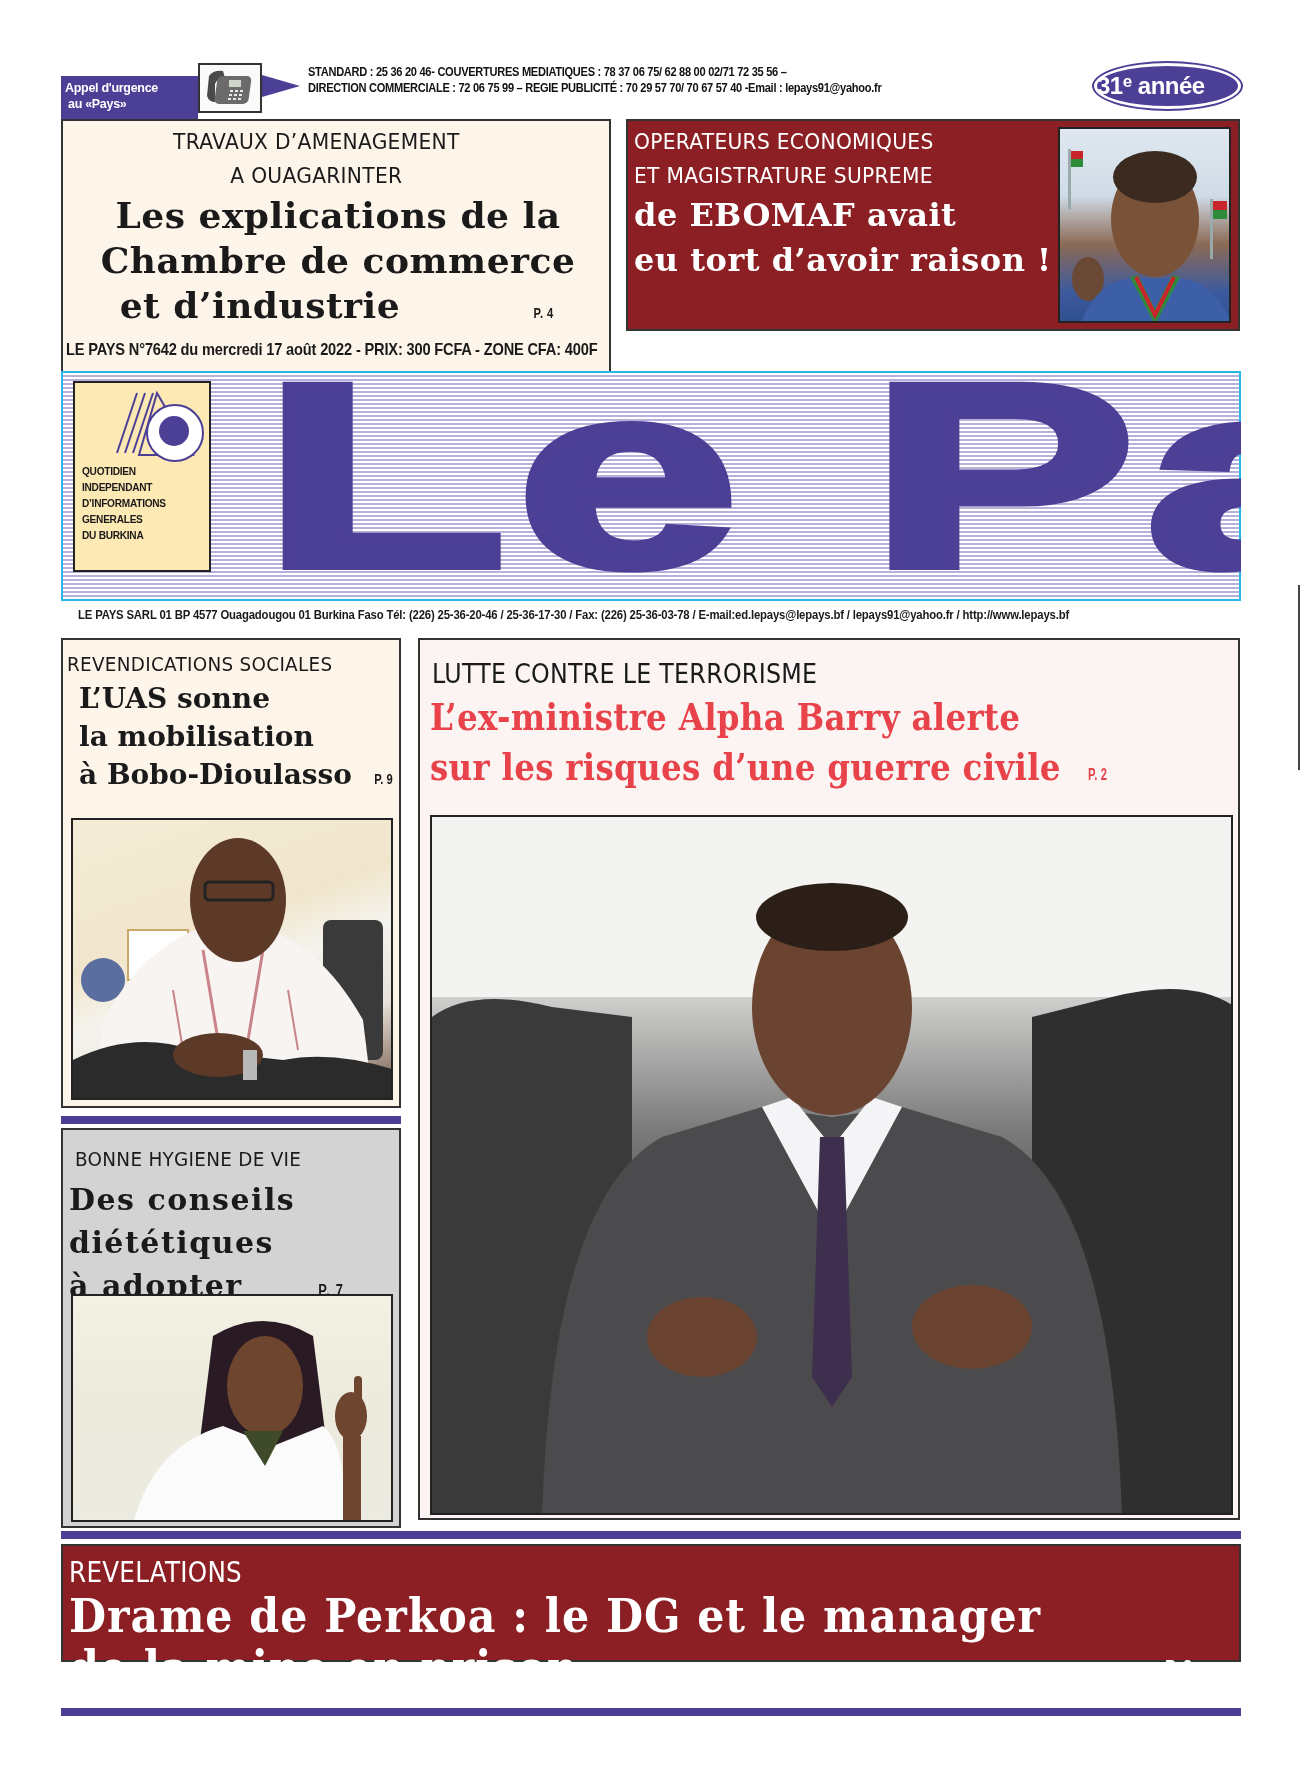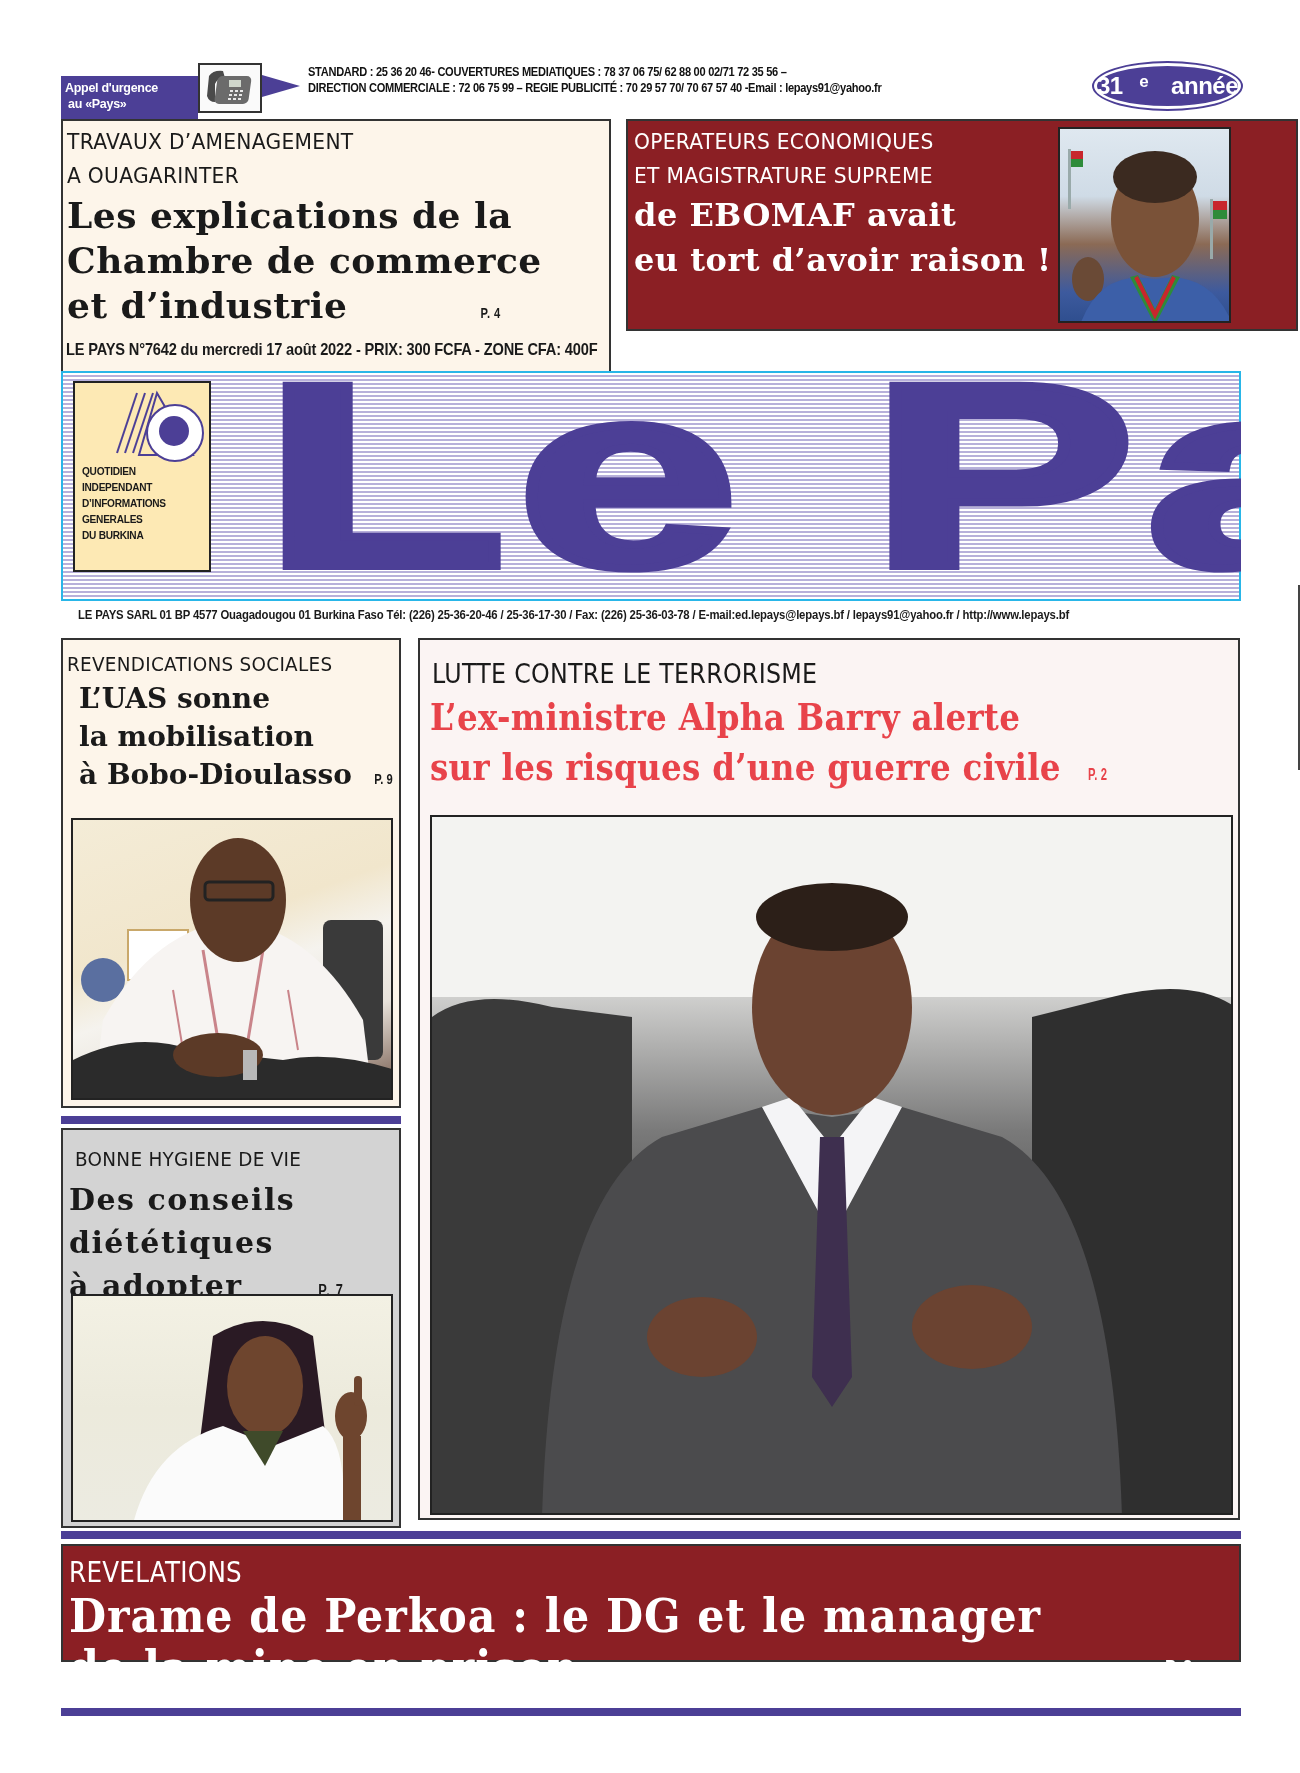--- a/index.html
+++ b/index.html
@@ -6,30 +6,30 @@
   html, body { width: 1300px; height: 1773px; background: #ffffff; overflow: hidden; }
   body { position: relative; font-family: "Liberation Sans", sans-serif; color: #1a1a1a; }
 
   .abs { position: absolute; }
 
   
   .urgence { left: 61px; top: 76px; width: 137px; height: 46px; background: #4c3f96; color: #fff; font-family: "Liberation Sans", sans-serif; font-weight: bold; font-size: 12.5px; line-height: 16px; padding: 4px 4px 0 4px; letter-spacing: -0.3px; }
   .phone-box { left: 198px; top: 63px; width: 64px; height: 50px; border: 2px solid #333; background: #fafafa; display: flex; align-items: center; justify-content: center; }
   .arrow { left: 262px; top: 75px; width: 0; height: 0; border-top: 11px solid transparent; border-bottom: 11px solid transparent; border-left: 38px solid #4c3f96; }
   .contacts { left: 308px; top: 64px; font-weight: bold; font-size: 13.2px; line-height: 16px; letter-spacing: -0.35px; color: #111; white-space: nowrap; transform: scaleX(0.84); transform-origin: left top; }
-  .annee { left: 1094px; top: 63px; width: 147px; height: 46px; border-radius: 50%; background: #4c3f96; border: 3px solid #fff; outline: 2px solid #4c3f96; color: #fff; font-weight: bold; font-size: 24px; display: flex; align-items: center; justify-content: space-between; letter-spacing: -0.5px; }
+  .annee { left: 1094px; top: 63px; width: 147px; height: 46px; border-radius: 50%; background: #4c3f96; border: 3px solid #fff; outline: 2px solid #4c3f96; color: #fff; font-weight: bold; font-size: 24px; display: flex; align-items: center; justify-content: flex-start; letter-spacing: -0.5px; }
   .annee sup { font-size: 17px; position: relative; top: -4px; }
 
   
-  .teaser-left { left: 61px; top: 119px; width: 550px; height: 276px; background: #fdf5ea; border: 2px solid #333; padding: 4px 0 0 4px; }
+  .teaser-left { left: 61px; top: 119px; width: 550px; height: 276px; background: #fdf5ea; border: 2px solid #333; padding: 4px 0 0 4px; text-align: center; }
   .kicker { font-family: "DejaVu Sans", sans-serif; font-weight: normal; font-size: 22px; line-height: 34px; letter-spacing: 0.3px; transform: scaleX(0.92); transform-origin: left; white-space: nowrap; }
   .headline-serif { font-family: "DejaVu Serif", serif; font-weight: bold; font-size: 36px; line-height: 45px; letter-spacing: 0.5px; white-space: nowrap; }
   .page-ref { font-family: "Liberation Sans", sans-serif; font-weight: bold; font-size: 14px; transform: scaleX(0.8); display: inline-block; }
 
-  .teaser-right { left: 626px; top: 119px; width: 672px; height: 212px; background: #8b1f24; border: 2px solid #333; padding: 4px 0 0 6px; color: #fff; }
+  .teaser-right { left: 626px; top: 119px; width: 614px; height: 212px; background: #8b1f24; border: 2px solid #333; padding: 4px 0 0 6px; color: #fff; }
   .teaser-right .headline-serif { font-size: 32px; line-height: 45px; }
   .photo-pdg { left: 1058px; top: 127px; width: 173px; height: 196px; border: 2px solid #222; background: linear-gradient(180deg, #dfe8f0 0%, #cfdbe6 35%, #8b6a55 60%, #3d5a9e 85%, #2f4f8f 100%); overflow: hidden; }
 
   .issue-line { left: 66px; top: 340px; font-weight: bold; font-size: 17px; letter-spacing: -0.2px; transform: scaleX(0.86); transform-origin: left; white-space: nowrap; }
 
   
   .masthead { left: 61px; top: 371px; width: 1180px; height: 230px; border: 2px solid #29b6e8; background: repeating-linear-gradient(180deg, #ffffff 0px, #ffffff 2px, #b7b0da 2px, #b7b0da 4px); }
   .logo-box { left: 73px; top: 381px; width: 138px; height: 191px; background: #fde9b4; border: 2px solid #222; }
   .logo-text { left: 82px; top: 463px; font-weight: bold; font-size: 11.5px; line-height: 16px; color: #1a1a1a; letter-spacing: -0.3px; transform: scaleX(0.88); transform-origin: left; white-space: nowrap; }
   .masthead-clip { left: 61px; top: 371px; width: 1180px; height: 230px; overflow: hidden; }

